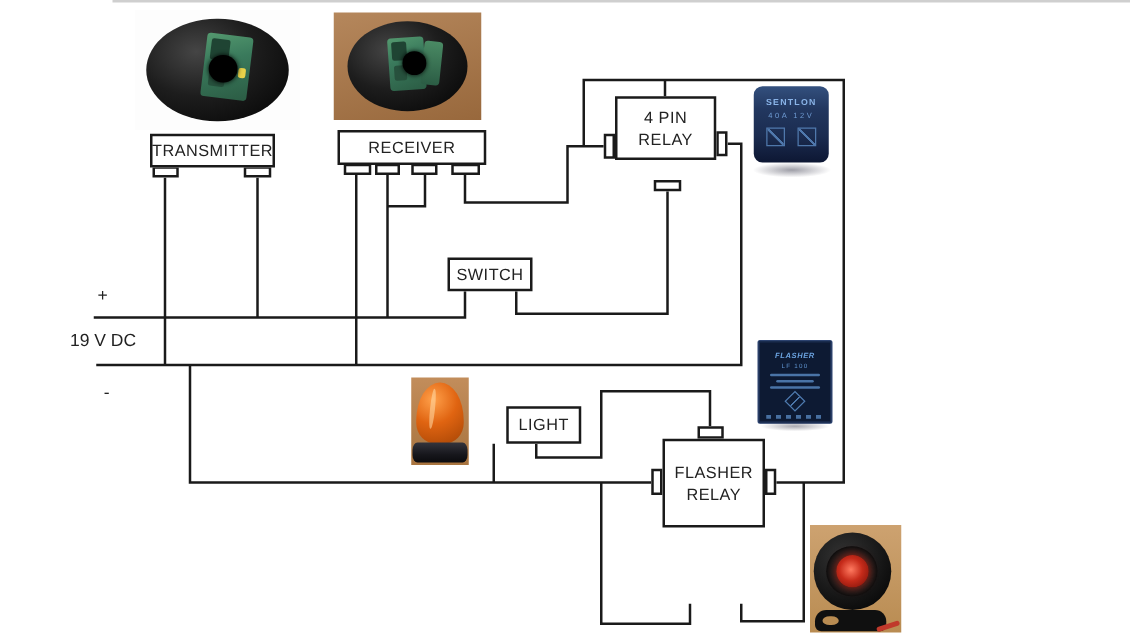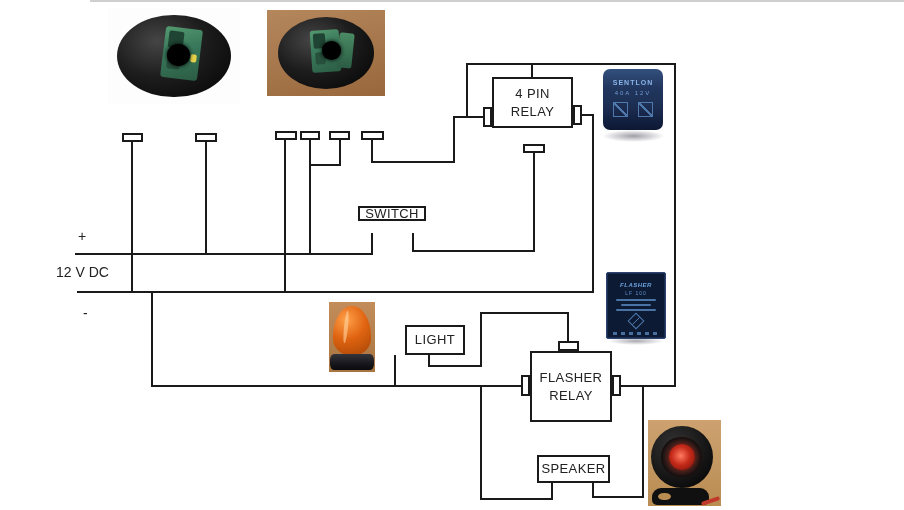--- a/index.html
+++ b/index.html
@@ -169,40 +169,43 @@
     <div class="siren-horn">
       <div class="siren-ring"></div>
       <div class="siren-core"></div>
     </div>
     <div class="siren-bracket">
         <i></i>
       </div>
     <div class="siren-wire"></div>
   </div>
 
+  <div class="comp-box" style="left: 120px; top: 107px; width: 100px; height: 27px;">
+    <span>TRANSMITTER</span>
+  </div>
+  <div class="comp-box" style="left: 270px; top: 104px; width: 119px; height: 28px;">
+    <span>RECEIVER</span>
+  </div>
   <div class="comp-box" style="left: 492px; top: 77px; width: 81px; height: 51px;">
     <span>4 PIN
 RELAY</span>
   </div>
-  <div class="comp-box" style="left: 358px; top: 206px; width: 68px; height: 15px;">
+  <div class="comp-box" style="left: 358px; top: 206px; width: 68px; height: 27px;">
     <span>SWITCH</span>
   </div>
   <div class="comp-box" style="left: 382px; top: 325px; width: 60px; height: 30px; margin-left: 23px;">
     <span>LIGHT</span>
   </div>
   <div class="comp-box" style="left: 530px; top: 351px; width: 82px; height: 71px;">
     <span>FLASHER
 RELAY</span>
   </div>
-  <div class="comp-box" style="left: 537px; top: 455px; width: 73px; height: 28px;">
-    <span>SPEAKER</span>
-  </div>
 
   <div class="pw" style="left: 78px; top: 228px; width: 20px; height: 16px;">+</div>
-  <div class="pw" style="left: 56px; top: 264px; width: 62px; height: 16px;">12 V DC</div>
+  <div class="pw" style="left: 56px; top: 264px; width: 62px; height: 16px;">19 V DC</div>
   <div class="pw" style="left: 83px; top: 305px; width: 20px; height: 16px;">-</div>
 <div class="pin" style="left: 122px; top: 133px; width: 21px; height: 9px;"></div>
     <div class="pin" style="left: 195px; top: 133px; width: 22px; height: 9px;"></div>
     <div class="pin" style="left: 275px; top: 131px; width: 22px; height: 9px;"></div>
     <div class="pin" style="left: 300px; top: 131px; width: 20px; height: 9px;"></div>
     <div class="pin" style="left: 329px; top: 131px; width: 21px; height: 9px;"></div>
     <div class="pin" style="left: 361px; top: 131px; width: 23px; height: 9px;"></div>
     <div class="pin" style="left: 521px; top: 84px; width: 22px; height: 9px;"></div>
     <div class="pin" style="left: 523px; top: 144px; width: 22px; height: 9px;"></div>
     <div class="pin" style="left: 483px; top: 107px; width: 9px; height: 20px;"></div>

